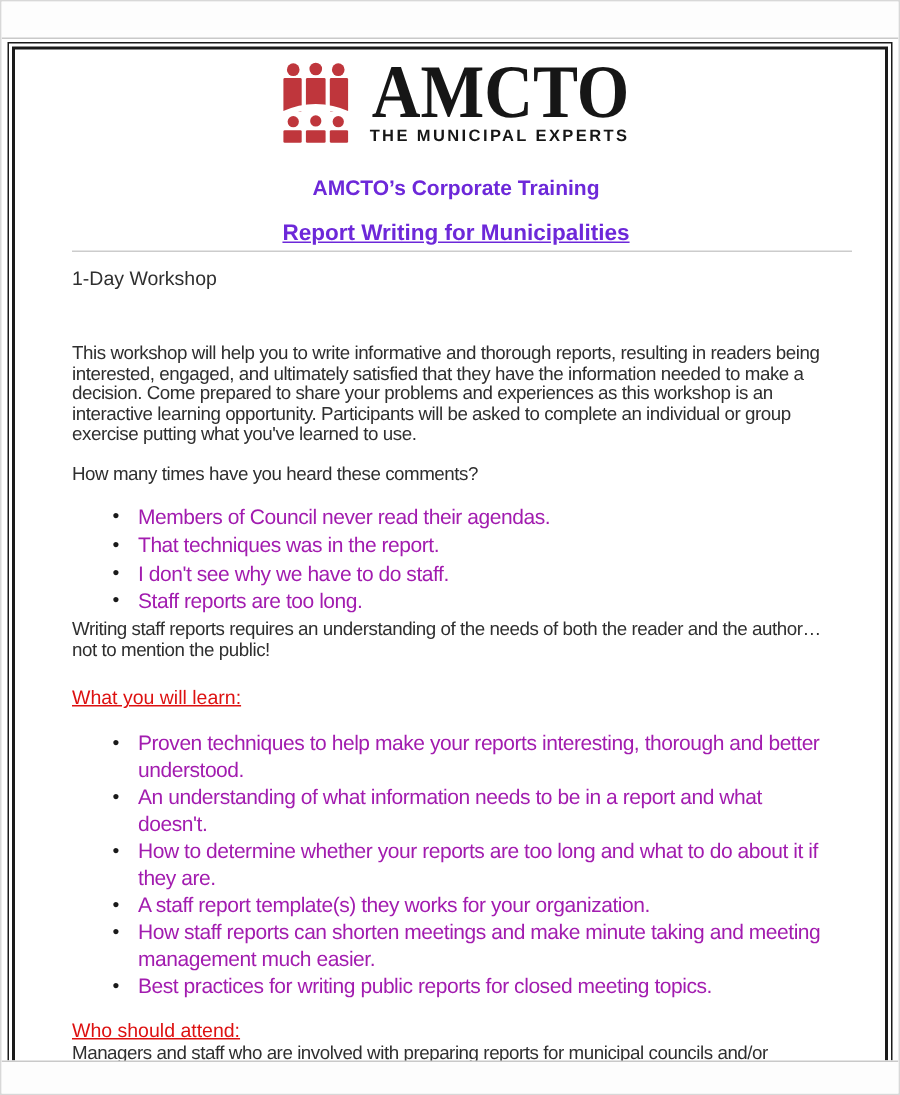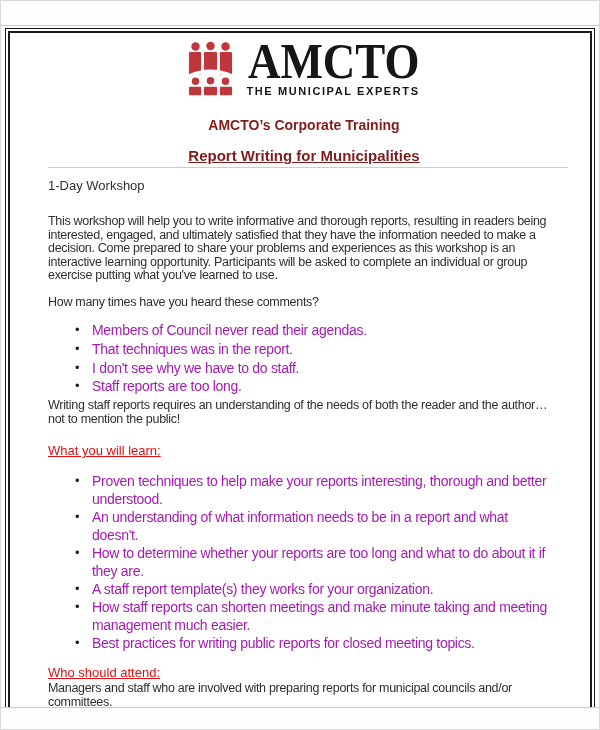--- a/index.html
+++ b/index.html
@@ -37,29 +37,29 @@
   .logo-text { display:flex; flex-direction:column;align-items:flex-end; }
   .brand {
     font-family:"Liberation Serif", serif;
     font-weight:bold; font-size:45px; line-height:40px;
     color:#161616; letter-spacing:0px;
     display:inline-block; transform:scaleY(1.12); transform-origin:top left;
   }
   .tagline { font-size:11px; font-weight:bold; letter-spacing:1.6px; color:#161616; margin-top:6px; white-space:nowrap; }
 
   
-  .doc-title { text-align:center; color:#7f1d1d; font-weight:bold; }
+  .doc-title { text-align:center; color:#6d28d9; font-weight:bold; }
   .t1 { font-size:14px; margin:20px 0 0; }
   .t2 { font-size:15px; margin:14px 0 0;text-decoration:underline; }
   hr.rule { border:none; border-top:1px solid #cccccc; margin:3px 0 0; width:520px; }
 
   .subtitle { font-size:13px; margin:10px 0 0; }
 
   .para { font-size:12.5px; letter-spacing:-0.3px; line-height:13.5px; max-width:505px; margin:0; }
-  .p-intro { margin-top:22px; }
+  .p-intro { margin-top:36px; }
   .p-q { margin-top:13px; }
   .p-closing { margin-top:3px; }
   .p-attend { margin-top:2px; }
 
   ul.list { margin:12px 0 0; padding:0 0 0 44px; list-style:none; max-width:461px; }
   ul.list li {
     position:relative;
     font-size:14px; letter-spacing:-0.3px; color:#a21caf;
   }
   ul.comments li { line-height:18.8px; }

